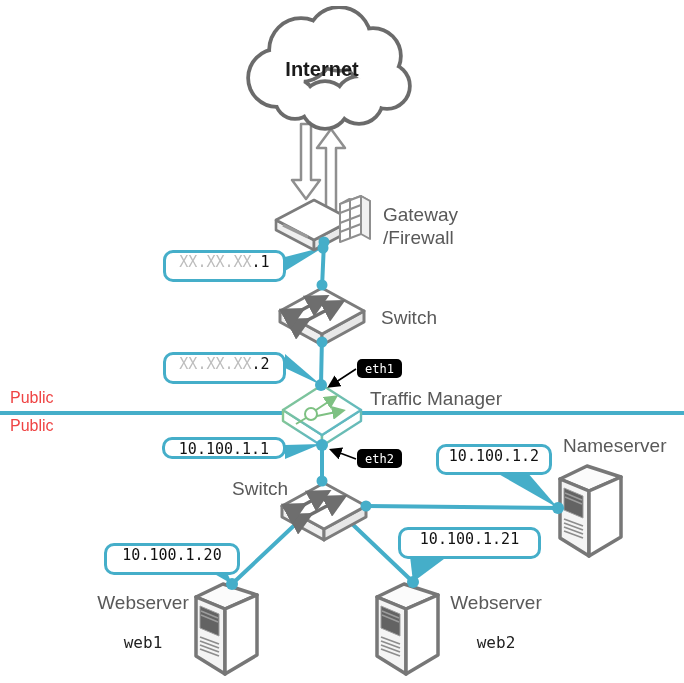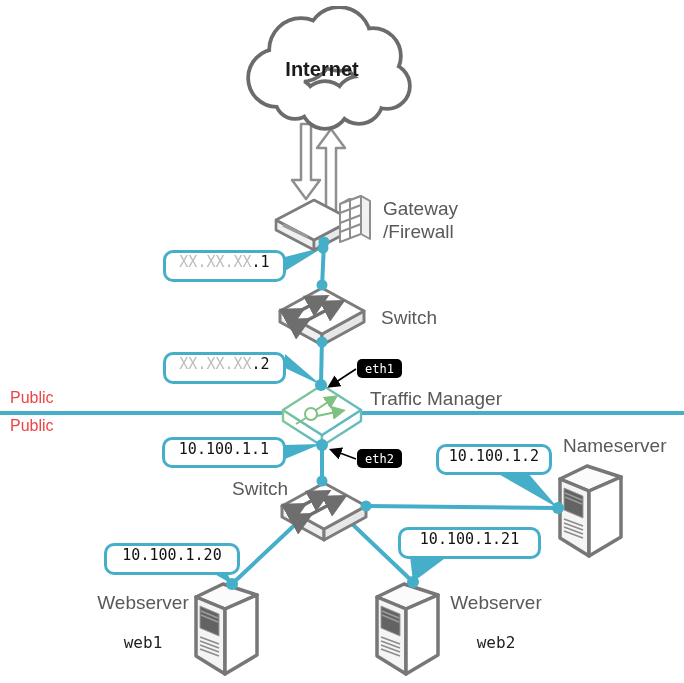--- a/index.html
+++ b/index.html
@@ -230,21 +230,21 @@
       <circle class="dot" cx="558" cy="508" r="6"></circle>
       <circle class="dot" cx="232" cy="584" r="6"></circle>
       <circle class="dot" cx="413" cy="582" r="6"></circle>
     </g>
     <line class="etharrow" x1="356" y1="369" x2="330" y2="386" marker-end="url(#ah-eth)"></line>
     <line class="etharrow" x1="356" y1="459" x2="332" y2="450" marker-end="url(#ah-eth)"></line>
   </svg>
 
   <div class="abs lbl bold" style="left:252px;top:58px;width:140px">Internet</div>
 
-  <div class="abs lbl" style="left:383px;top:197px">
+  <div class="abs lbl" style="left:383px;top:203px">
     <div>Gateway</div>
     <div>/Firewall</div>
   </div>
 
   <div class="abs lbl" style="left:381px;top:306px">Switch</div>
 
   <div class="abs lbl" style="left:370px;top:387px">Traffic Manager</div>
 
   <div class="abs lbl dark" style="left:10px;top:389px">Public</div>
   <div class="abs lbl dark" style="left:10px;top:417px">Public</div>
@@ -266,21 +266,21 @@
   <div class="abs callout" style="left:163px;top:250px;width:123px;height:32px">
     <span class="muted">XX.XX.XX</span>
       <span>.1</span>
   </div>
 
   <div class="abs callout" style="left:163px;top:352px;width:123px;height:32px">
     <span class="muted">XX.XX.XX</span>
       <span>.2</span>
   </div>
 
-  <div class="abs callout" style="left:162px;top:437px;width:124px;height:31px">
+  <div class="abs callout" style="left:162px;top:437px;width:124px;height:22px">
     <span class="muted"></span>
       <span>10.100.1.1</span>
   </div>
 
   <div class="abs callout" style="left:436px;top:444px;width:116px;height:31px">
     <span class="muted"></span>
       <span>10.100.1.2</span>
   </div>
 
   <div class="abs callout" style="left:104px;top:543px;width:136px;height:32px">

